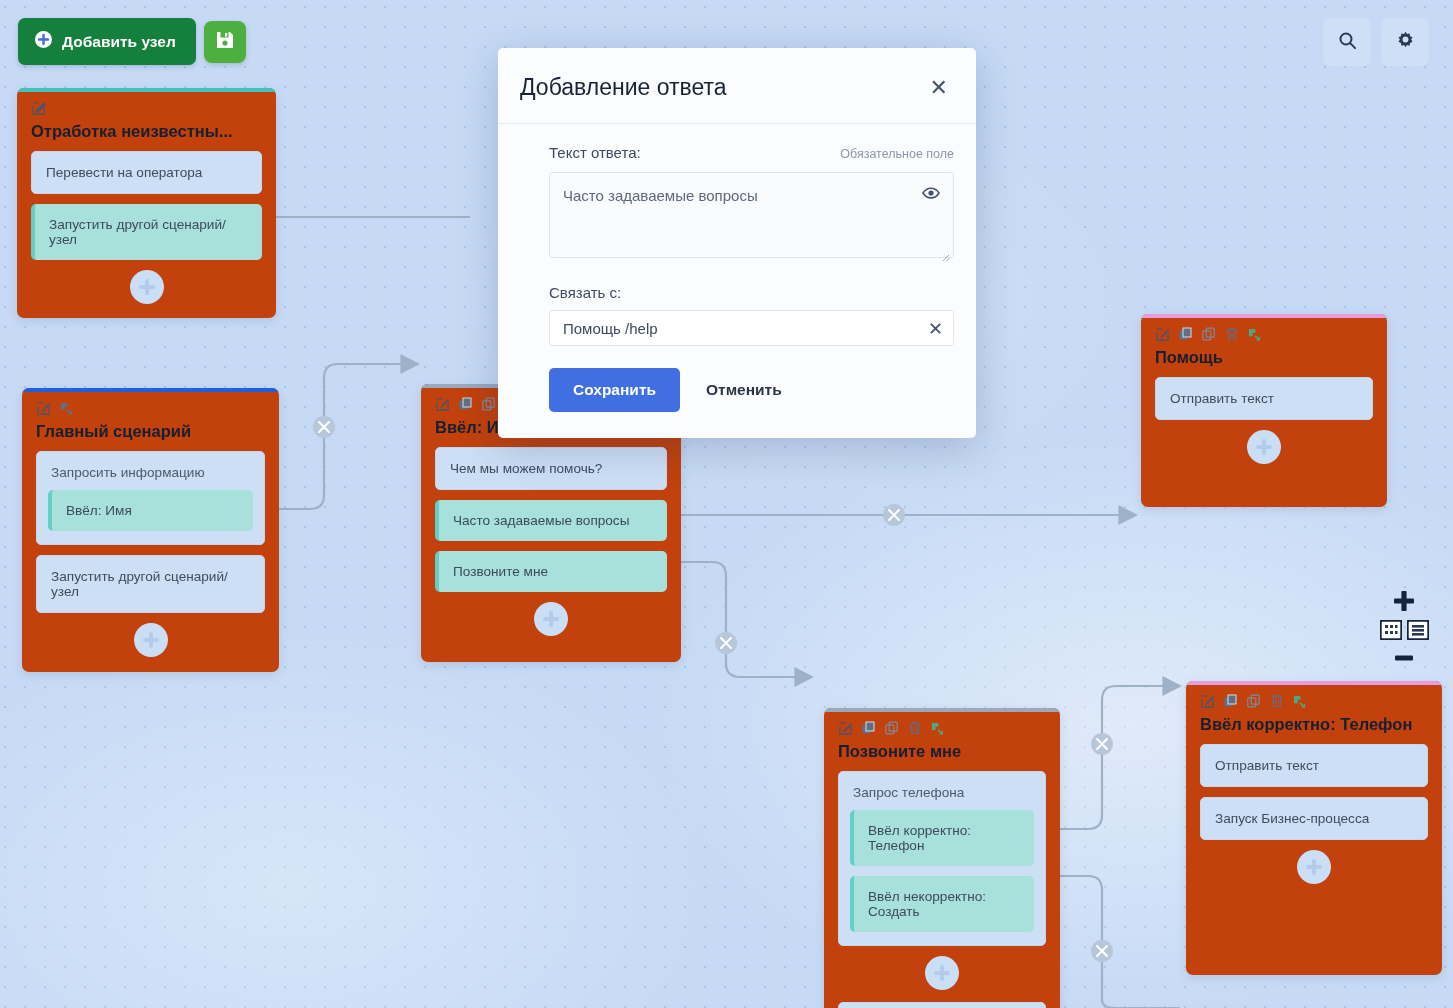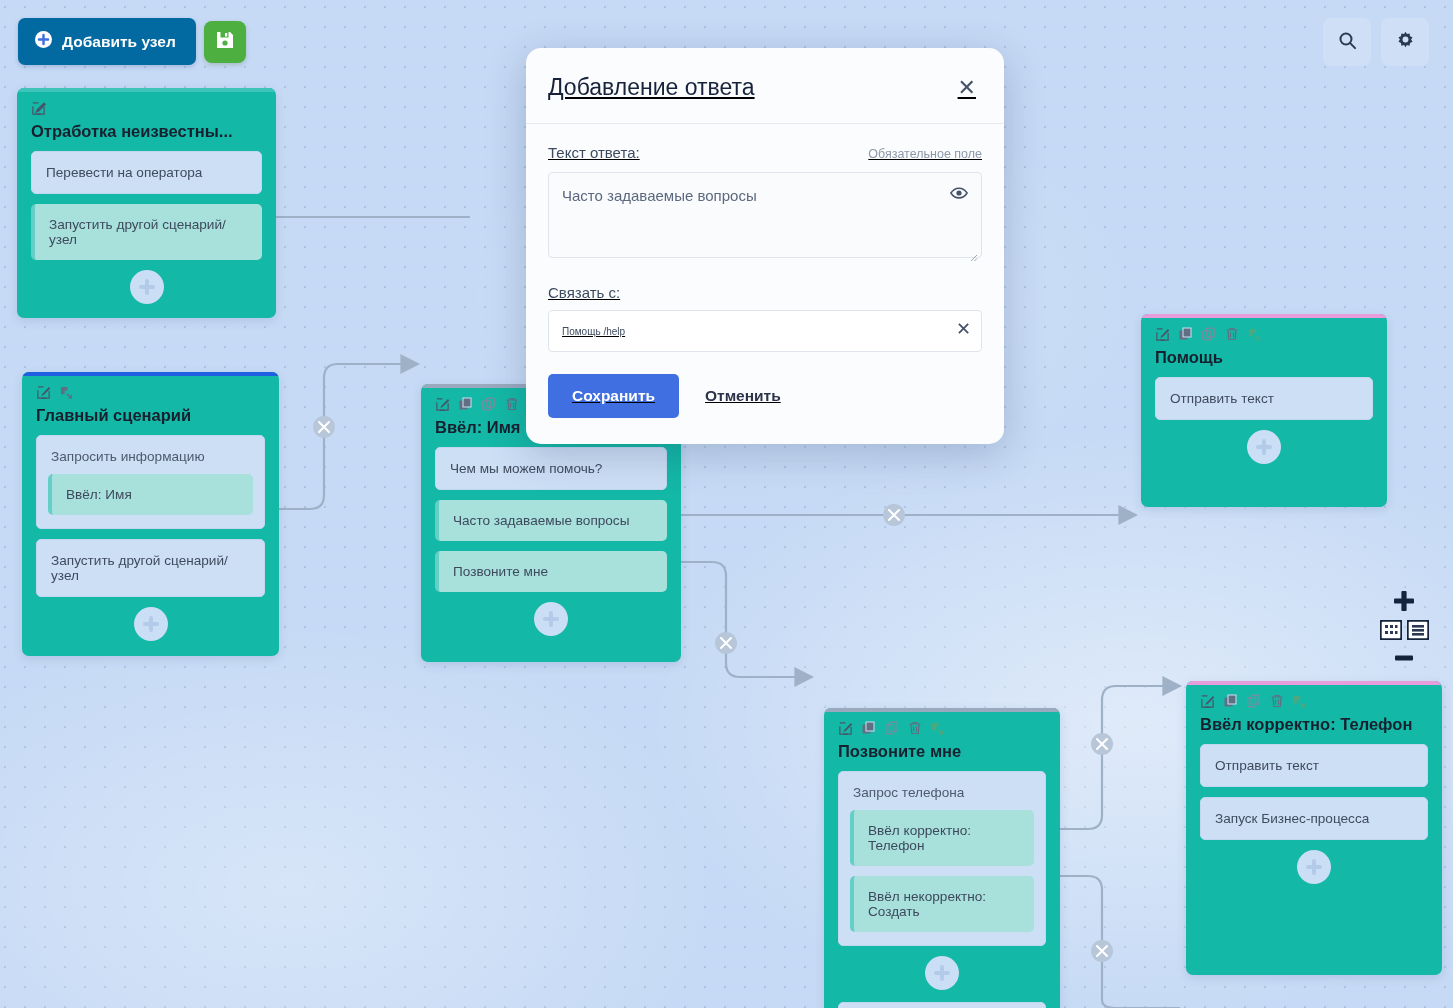--- a/index.html
+++ b/index.html
@@ -27,21 +27,21 @@
   }
 
   
   .toolbar {
     position: absolute; top: 18px; left: 18px;
     display: flex; align-items: center; gap: 8px;
     z-index: 40;
   }
   .btn-add-node {
     display: flex; align-items: center; gap: 10px;
-    background: #0369a1;
+    background: #15803d;
     color: #fff;
     font-size: 15.5px; font-weight: 700;
     border: none; border-radius: 7px;
     padding: 13px 20px 13px 17px;
     cursor: pointer;
     box-shadow: 0 2px 5px rgba(40,70,140,0.22);
     white-space: nowrap;
   }
   .tab-scenario {
     display: flex; align-items: center; gap: 12px;
@@ -81,21 +81,21 @@
     z-index: 30;
   }
   .zw-row { display: flex; gap: 5px; }
 
   
   .edges { position: absolute; inset: 0; z-index: 5; pointer-events: none; }
 
   
   .node {
     position: absolute;
-    background: #14b8a6;
+    background: #c2410c;
     border-radius: 7px;
     box-shadow: 0 3px 10px rgba(60,90,140,0.16);
     z-index: 10;
     padding: 0 14px 14px 14px;
     overflow: hidden;
   }
   .node-topbar {
     position: absolute; top: 0; left: 0; right: 0;
     height: 4px;
   }
@@ -139,39 +139,38 @@
   .plus-btn::before, .plus-btn::after {
     content: ""; position: absolute; background: #b3cbe9; border-radius: 2px;
   }
   .plus-btn::before { width: 16px; height: 4px; }
   .plus-btn::after { width: 4px; height: 16px; }
   .plus-wrap { position: relative; }
 
   
   .modal {
     position: absolute;
-    left: 526px; top: 48px;
+    left: 498px; top: 48px;
     width: 478px;
     background: #fbfcfe;
-    border-radius: 15px;
+    border-radius: 5px;
     box-shadow: 0 10px 40px rgba(25,45,90,0.22);
     z-index: 60;
-    text-decoration: underline;
   }
   .modal-head {
     display: flex; align-items: center; justify-content: space-between;
     padding: 26px 22px 22px 22px;
     border-bottom: 1px solid #e6eaf0;
   }
   .modal-title { font-size: 23px; color: #17233b; font-weight: 400; }
   .modal-close {
     background: none; border: none; cursor: pointer;
     font-size: 22px; color: #46536b; line-height: 1; padding: 2px 6px;
   }
-  .modal-body { padding: 20px 22px 26px 22px; }
+  .modal-body { padding: 20px 22px 26px 22px; margin-left: 29px; }
   .field-row {
     display: flex; align-items: baseline; justify-content: space-between;
     margin-bottom: 11px;
   }
   .field-label { font-size: 15px; color: #3c4a60; }
   .field-req { font-size: 12.5px; color: #8d98a9; }
   .ta-wrap { position: relative; }
   .ta {
     width: 100%; height: 86px;
     border: 1px solid #dfe4ec; border-radius: 4px;
@@ -186,26 +185,26 @@
   .eye-icon {
     position: absolute; right: 14px; top: 14px; cursor: pointer;
   }
   .ta-grip {
     position: absolute; right: 4px; bottom: 4px;
     width: 10px; height: 10px; pointer-events: none;
   }
   .label2 { font-size: 15px; color: #3c4a60; margin: 22px 0 9px 0; }
   .select-wrap { position: relative; }
   .select-box {
-    width: 100%; height: 42px;
+    width: 100%; height: 36px;
     border: 1px solid #dfe4ec; border-radius: 4px;
     background: #fff;
     display: flex; align-items: center;
     padding: 0 40px 0 13px;
-    font-size: 10px; color: #3d4a5e;
+    font-size: 15px; color: #3d4a5e;
     cursor: pointer;
   }
   .select-clear {
     position: absolute; right: 11px; top: 10px;
     background: none; border: none; cursor: pointer;
     font-size: 18px; color: #46536b; line-height: 1;
   }
   .modal-actions { display: flex; align-items: center; gap: 14px; margin-top: 22px; }
   .btn-primary {
     background: #3f6fe0; color: #fff;
@@ -272,21 +271,21 @@
     </span>
   </div>
   <div class="node-title">Отработка неизвестны...</div>
   <div class="blk">Перевести на оператора</div>
   <div class="chip">Запустить другой сценарий/узел</div>
   <div class="plus-wrap">
     <div class="plus-btn"></div>
   </div>
 </div>
 
-<div class="node" style="left:22px; top:372px; width:257px; height:284px;">
+<div class="node" style="left:22px; top:388px; width:257px; height:284px;">
   <div class="node-topbar" style="background:#1f5fe0;"></div>
   <div class="node-icons">
     <span>
       <svg width="15" height="15" viewBox="0 0 16 16" fill="none" stroke="#47566b" stroke-width="1.3">
         <path d="M2 5.5v8.5h8.5"></path>
           <path d="M2 2h6"></path>
         <path d="M13.8 2.2l-7 7 -1.2 2.6 2.6-1.2 7-7z" fill="#47566b" stroke="none"></path>
         <path d="M14 6.5V14H5.5"></path>
       </svg>
     </span>

